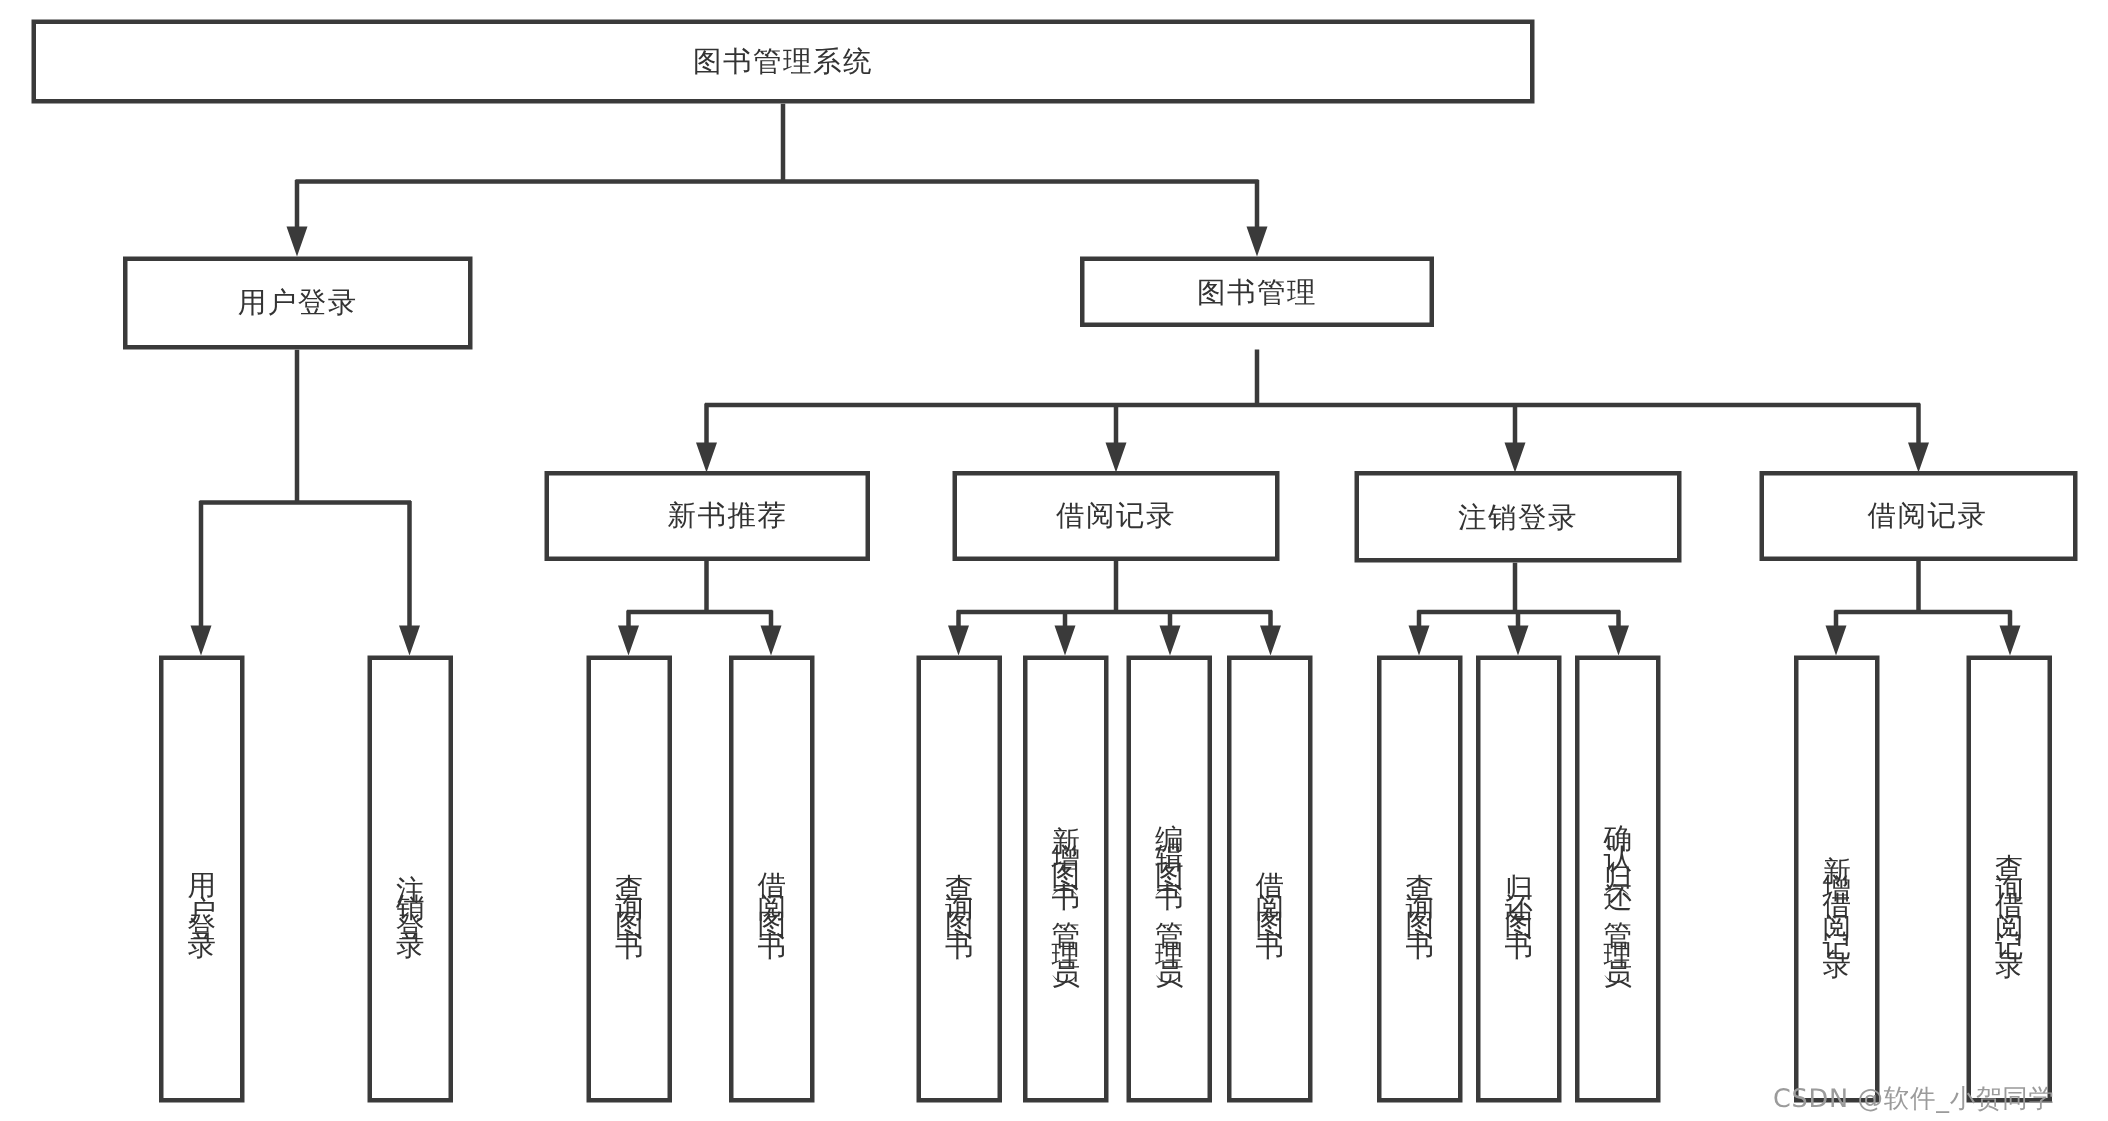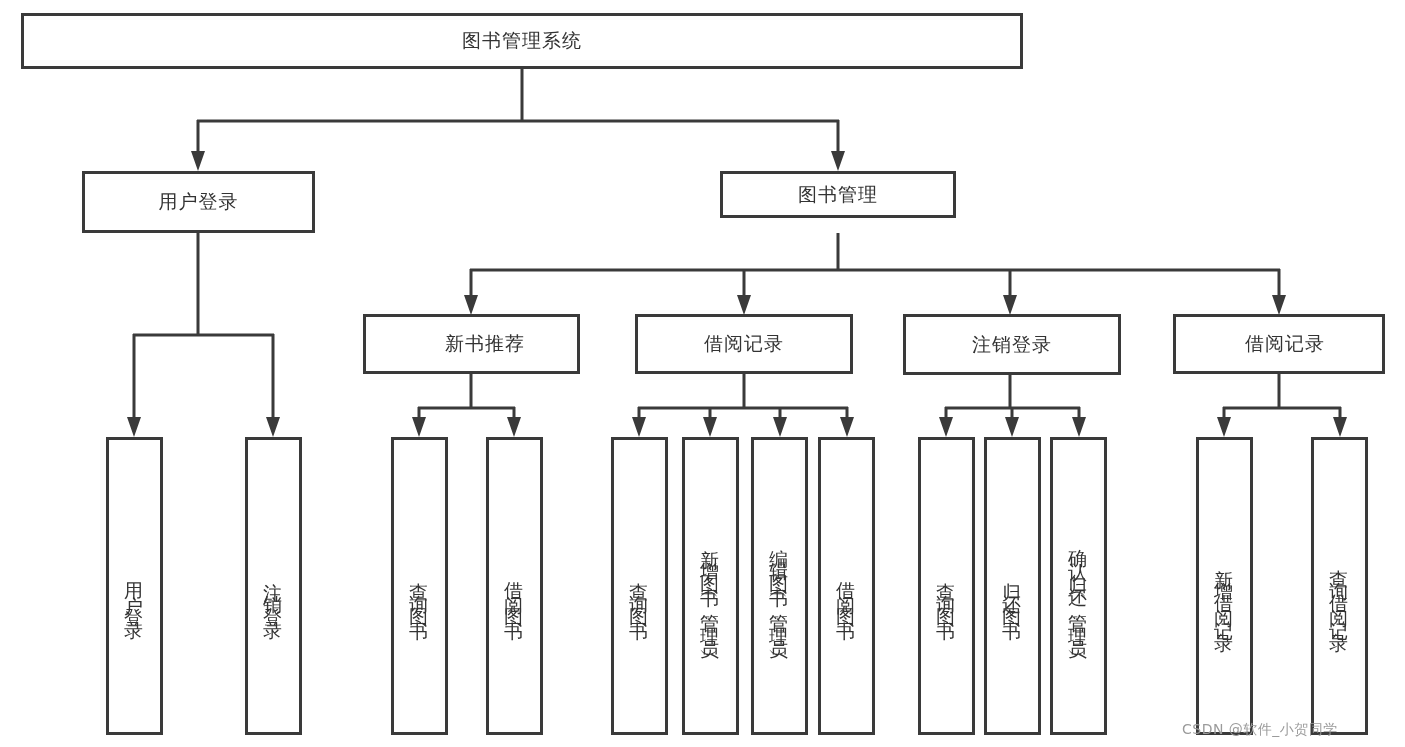--- a/index.html
+++ b/index.html
@@ -30,21 +30,21 @@
   
   .leaf{top:437px;width:57px;height:298px;}
   .n-l-ul{left:106px;}   .n-l-lo{left:245px;}
   .n-l-nbq{left:391px;}  .n-l-nbb{left:486px;}
   .n-l-bbq{left:611px;}  .n-l-bba{left:682px;}
   .n-l-bbe{left:751px;}  .n-l-bbb{left:818px;}
   .n-l-cbq{left:918px;}  .n-l-cbr{left:984px;}
   .n-l-cbc{left:1050px;}
   .n-l-bra{left:1196px;} .n-l-brq{left:1311px;}
   .watermark{
-    position:absolute;left:1182px;top:721px;font-size:14px;color:#9b9b9b;
+    position:absolute;left:1182px;top:721px;font-size:17px;color:#9b9b9b;
     white-space:nowrap;letter-spacing:0.5px;
   }
 </style>
 </head>
 <body>
 
 <div class="canvas">
 
   <svg class="wires" viewBox="0 0 1405 747" xmlns="http://www.w3.org/2000/svg">
     <g stroke="#3a3a3a" stroke-width="3" fill="none">

